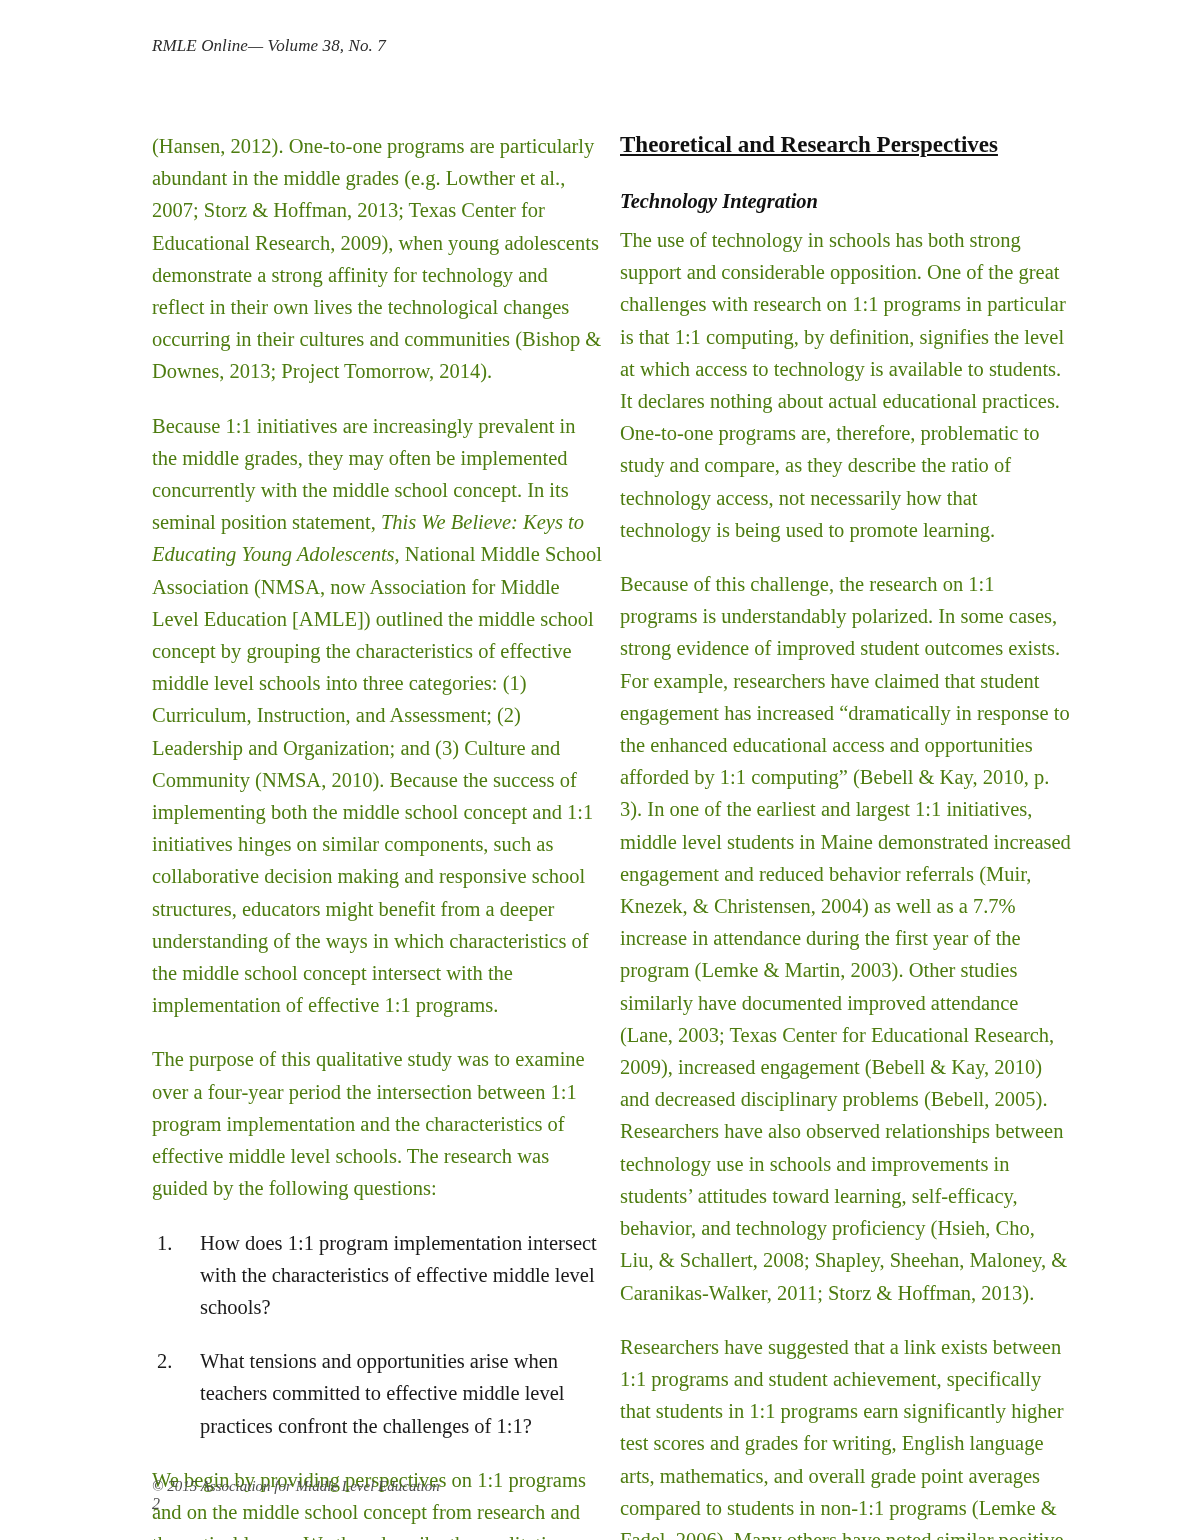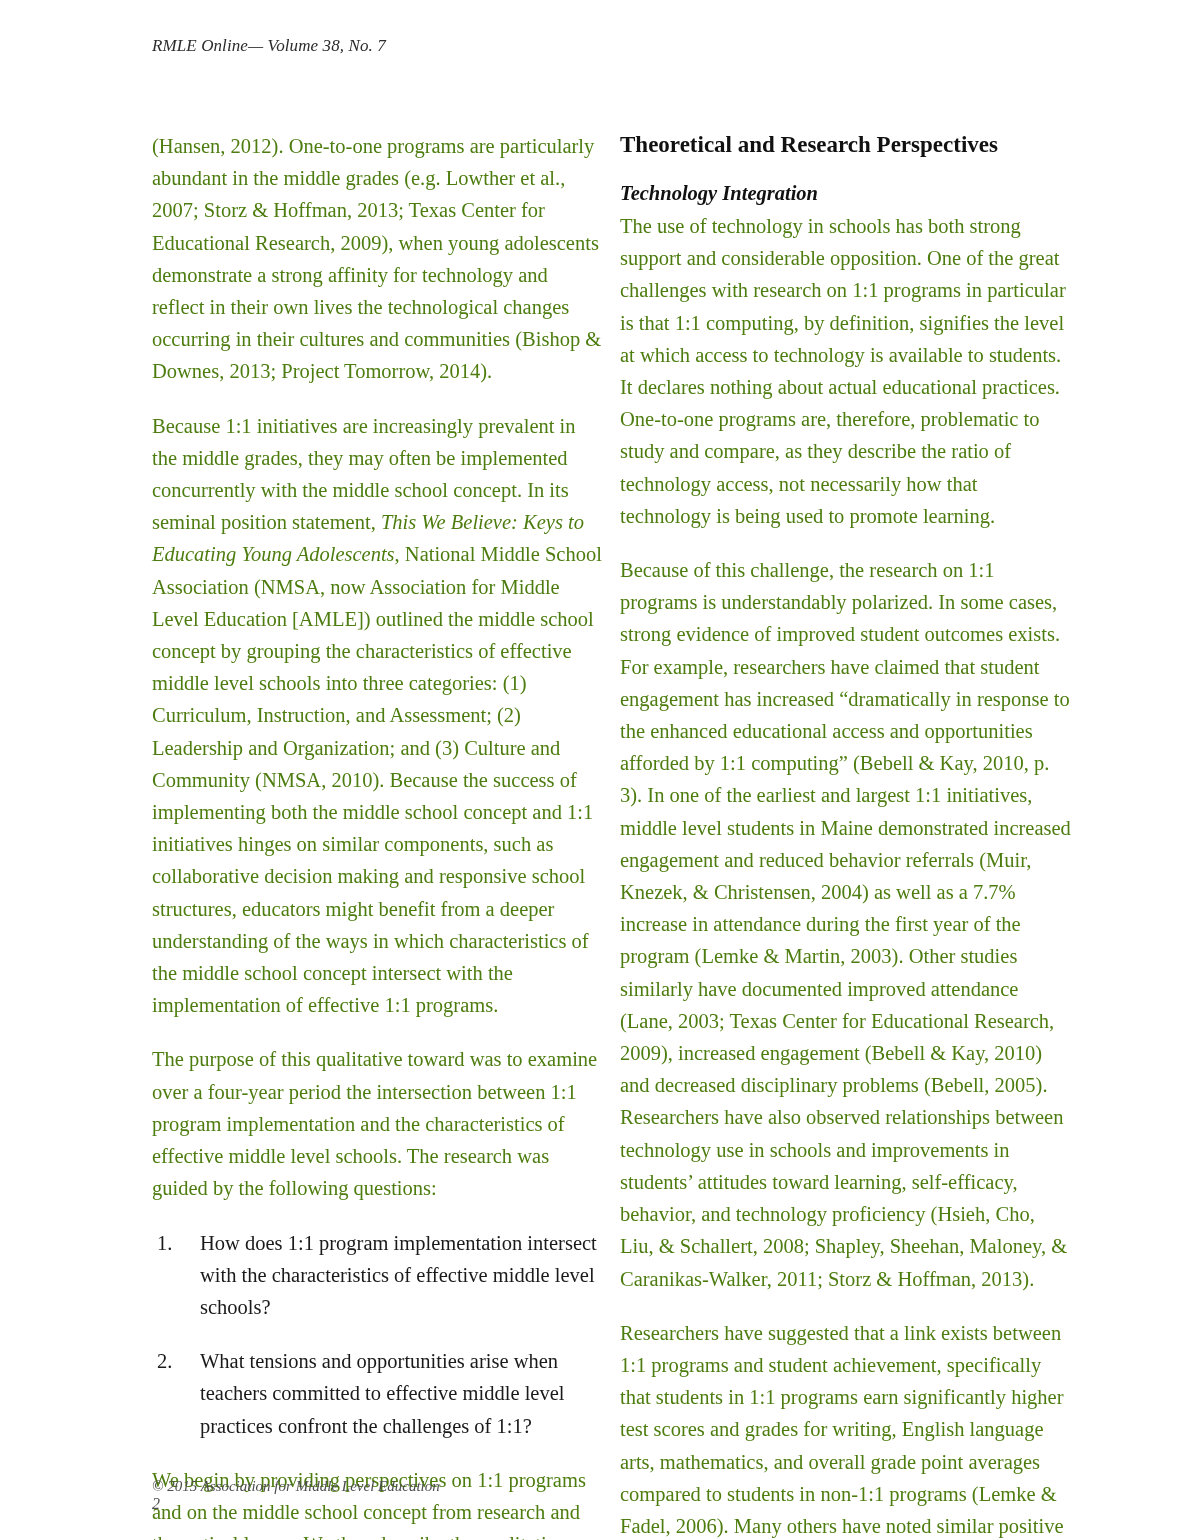--- a/index.html
+++ b/index.html
@@ -51,28 +51,29 @@
     margin: 0 0 22px 0;
     font-size: 20.5px;
     line-height: 32.2px;
     text-align: left;
     color: #4d7c0f;
     -webkit-font-smoothing: antialiased;
   }
   p.body-text:last-child { margin-bottom: 0; }
 
   h2.section-heading {
-    margin: 0 0 18px 0;
+    margin: 0 0 26px 0;
     font-size: 23px;
     line-height: 30px;
     font-weight: bold;
     color: #111111;
+    text-decoration: underline;
   }
   h3.sub-heading {
-    margin: 0 0 1px 0;
+    margin: 0 0 7px 0;
     font-size: 20.5px;
     line-height: 31px;
     font-weight: bold;
     font-style: italic;
     color: #111111;
   }
 
   ol.question-list {
     margin: 0 0 22px 0;
     padding: 0;
@@ -121,21 +122,21 @@
   <div class="running-head">RMLE Online— Volume 38, No. 7</div>
 
   <div class="columns">
 
     <div class="col col-left">
 
       <p class="body-text">(Hansen, 2012). One-to-one programs are particularly abundant in the middle grades (e.g. Lowther et al., 2007; Storz &amp; Hoffman, 2013; Texas Center for Educational Research, 2009), when young adolescents demonstrate a strong affinity for technology and reflect in their own lives the technological changes occurring in their cultures and communities (Bishop &amp; Downes, 2013; Project Tomorrow, 2014).</p>
 
       <p class="body-text"><span>Because 1:1 initiatives are increasingly prevalent in the middle grades, they may often be implemented concurrently with the middle school concept. In its seminal position statement, </span><em class="title-italic">This We Believe: Keys to Educating Young Adolescents</em><span>, National Middle School Association (NMSA, now Association for Middle Level Education [AMLE]) outlined the middle school concept by grouping the characteristics of effective middle level schools into three categories: (1) Curriculum, Instruction, and Assessment; (2) Leadership and Organization; and (3) Culture and Community (NMSA, 2010). Because the success of implementing both the middle school concept and 1:1 initiatives hinges on similar components, such as collaborative decision making and responsive school structures, educators might benefit from a deeper understanding of the ways in which characteristics of the middle school concept intersect with the implementation of effective 1:1 programs.</span></p>
 
-      <p class="body-text">The purpose of this qualitative toward was to examine over a four-year period the intersection between 1:1 program implementation and the characteristics of effective middle level schools. The research was guided by the following questions:</p>
+      <p class="body-text">The purpose of this qualitative study was to examine over a four-year period the intersection between 1:1 program implementation and the characteristics of effective middle level schools. The research was guided by the following questions:</p>
 
       <ol class="question-list">
         <li>
           <span class="num">1.</span><span>How does 1:1 program implementation intersect with the characteristics of effective middle level schools?</span>
         </li>
         <li>
           <span class="num">2.</span><span>What tensions and opportunities arise when teachers committed to effective middle level practices confront the challenges of 1:1?</span>
         </li>
       </ol>
 

